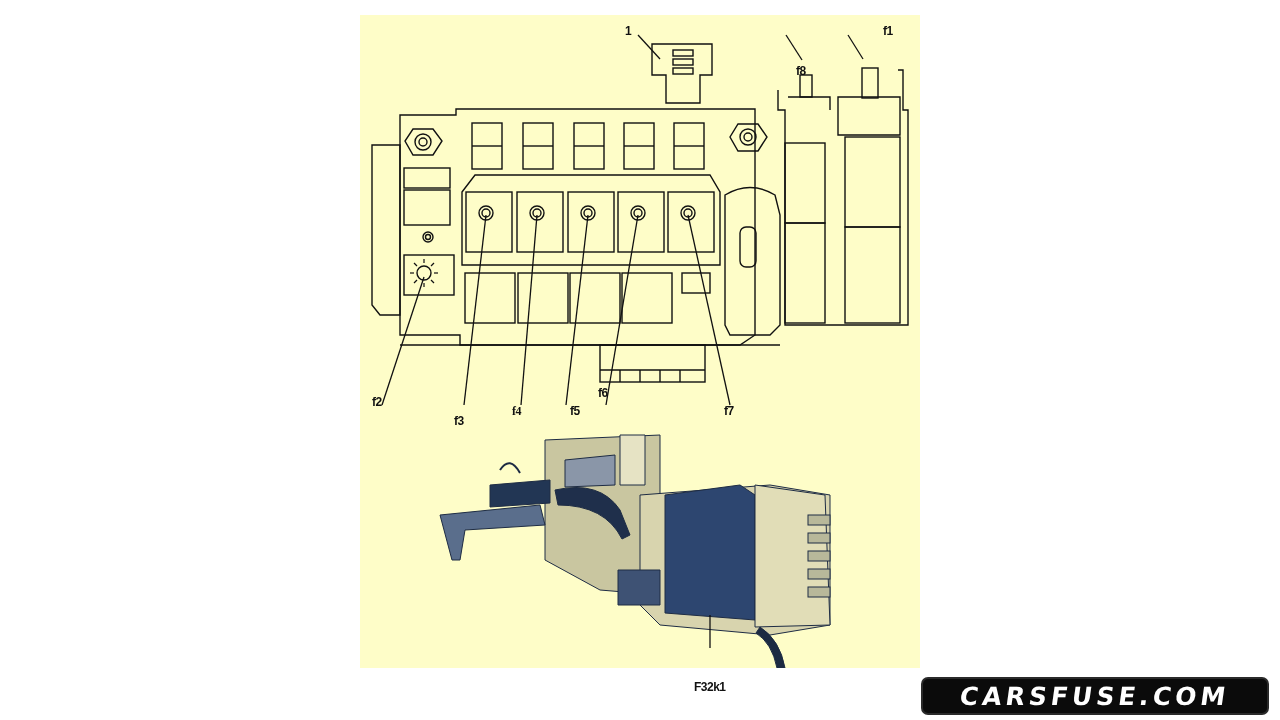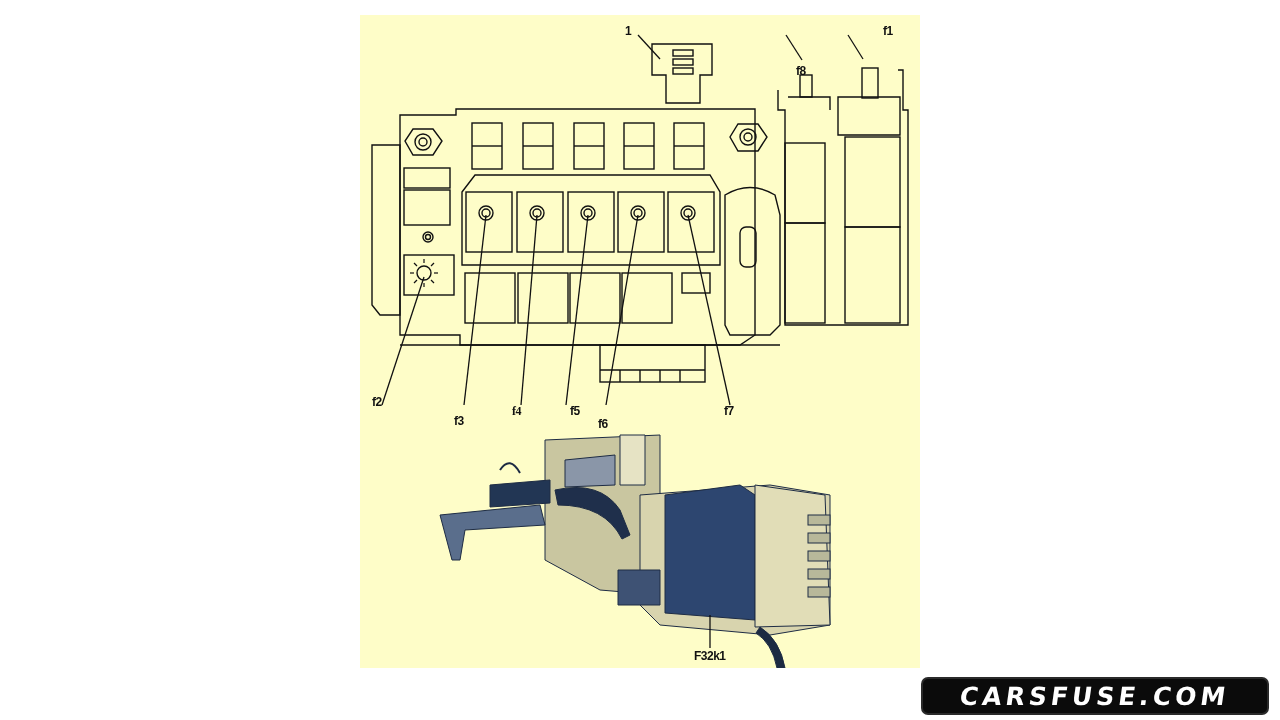--- a/index.html
+++ b/index.html
@@ -164,20 +164,20 @@
     <line x1="350" y1="600" x2="350" y2="633" stroke="#111" stroke-width="1.3"></line>
   </svg>
 
   <span class="lbl" style="left:265px; top:10px;">1</span>
   <span class="lbl" style="left:436px; top:10px;margin-top:40px;">f8</span>
   <span class="lbl" style="left:479px; top:10px;margin-left:44px;">f1</span>
   <span class="lbl" style="left:12px; top:381px;">f2</span>
   <span class="lbl" style="left:94px; top:400px;">f3</span>
   <span class="lbl" style="left:152px; top:390px;font-family:Liberation Serif, serif;">f4</span>
   <span class="lbl" style="left:210px; top:390px;">f5</span>
-  <span class="lbl" style="left:238px; top:403px;">f6</span>
+  <span class="lbl" style="left:238px; top:372px;">f6</span>
   <span class="lbl" style="left:364px; top:390px;">f7</span>
-  <span class="lbl" style="left:334px; top:635px;">F32k1</span>
+  <span class="lbl" style="left:334px; top:666px;">F32k1</span>
 </div>
 
 <div class="logo">
   <span>CARSFUSE.COM</span>
 </div>
 
 </body></html>

